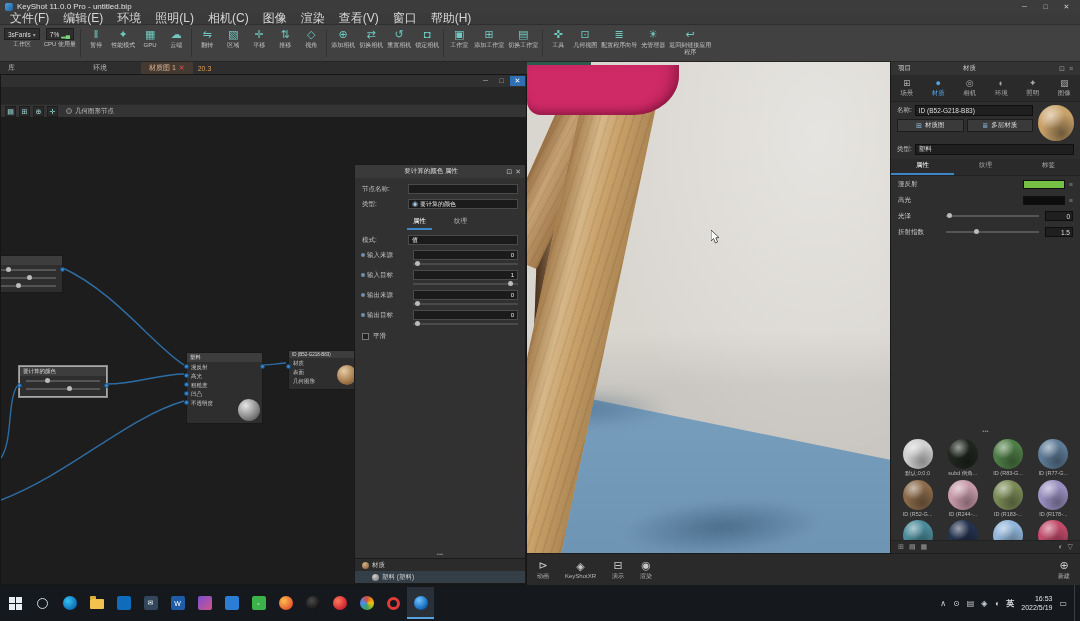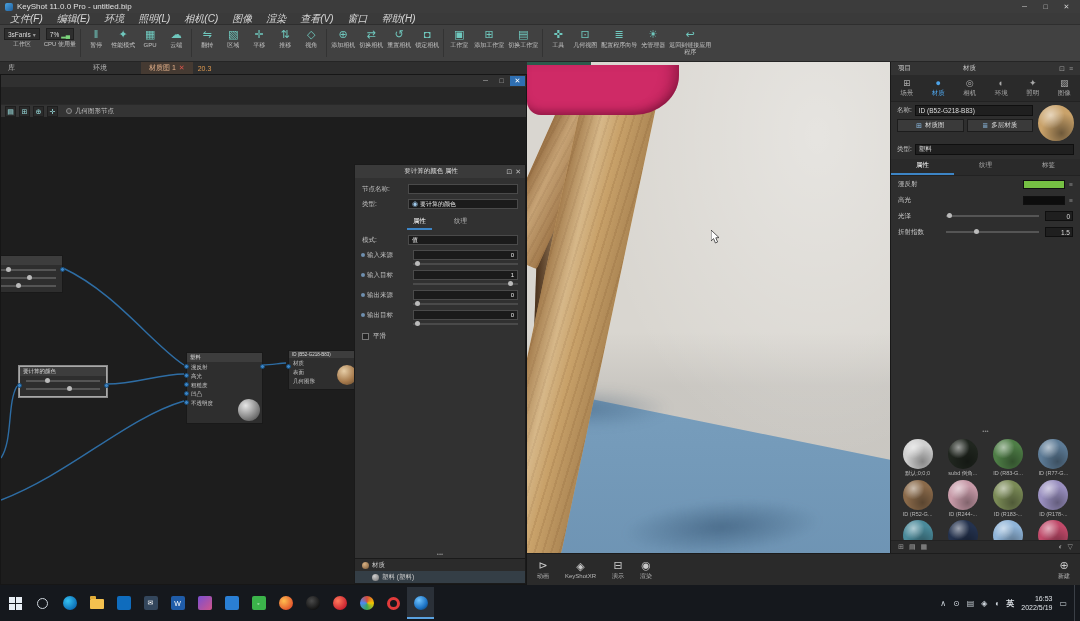--- a/index.html
+++ b/index.html
@@ -8,21 +8,21 @@
 
   
   .titlebar { height:13px; background:#3c3c3c; display:flex; align-items:center; gap:4px; padding:0 5px; }
   .app-icon { width:8px; height:8px; border-radius:2px; background:linear-gradient(135deg,#4aa3e0,#1f5f9e); }
   .tb-title { color:#e0e0e0; font-size:8px; white-space:nowrap; }
   .tb-spacer { flex:1; }
   .win-btn { width:17px; text-align:center; font-size:7px; color:#cfcfcf; line-height:13px; }
 
   
   .menubar { height:12px; background:#3a3a3a; display:flex; align-items:center; padding-left:3px; border-bottom:1px solid #2e2e2e; }
-  .menu-item { font-size:10px; color:#d6d6d6; padding:0 7px; white-space:nowrap;font-style:italic; }
+  .menu-item { font-size:12px; color:#d6d6d6; padding:0 7px; white-space:nowrap; }
 
   
   .toolbar { height:37px; background:#414141; border-bottom:1px solid #252525; display:flex; align-items:stretch; padding:1px 2px; }
   .tool { display:flex; flex-direction:column; align-items:center; justify-content:flex-start; padding:2px 2px 1px; min-width:26px; }
   .tool .glyph { color:#6fc7bd; font-size:11px; line-height:13px; height:13px; }
   .tool .tlabel { color:#c4c4c4; font-size:6px; line-height:1.15; text-align:center; margin-top:1px; max-width:42px; }
   .tool-box { background:#2e2e2e; border:1px solid #1f1f1f; color:#ddd; font-size:6.5px; padding:0 3px; height:12px; display:flex; align-items:center; gap:2px; white-space:nowrap; }
   .tool-box .chev { color:#999; font-size:6px; }
   .cpu-bars { color:#7bd47b; font-size:6px; }
   .tsep { width:1px; background:#333; margin:3px 2px; }

